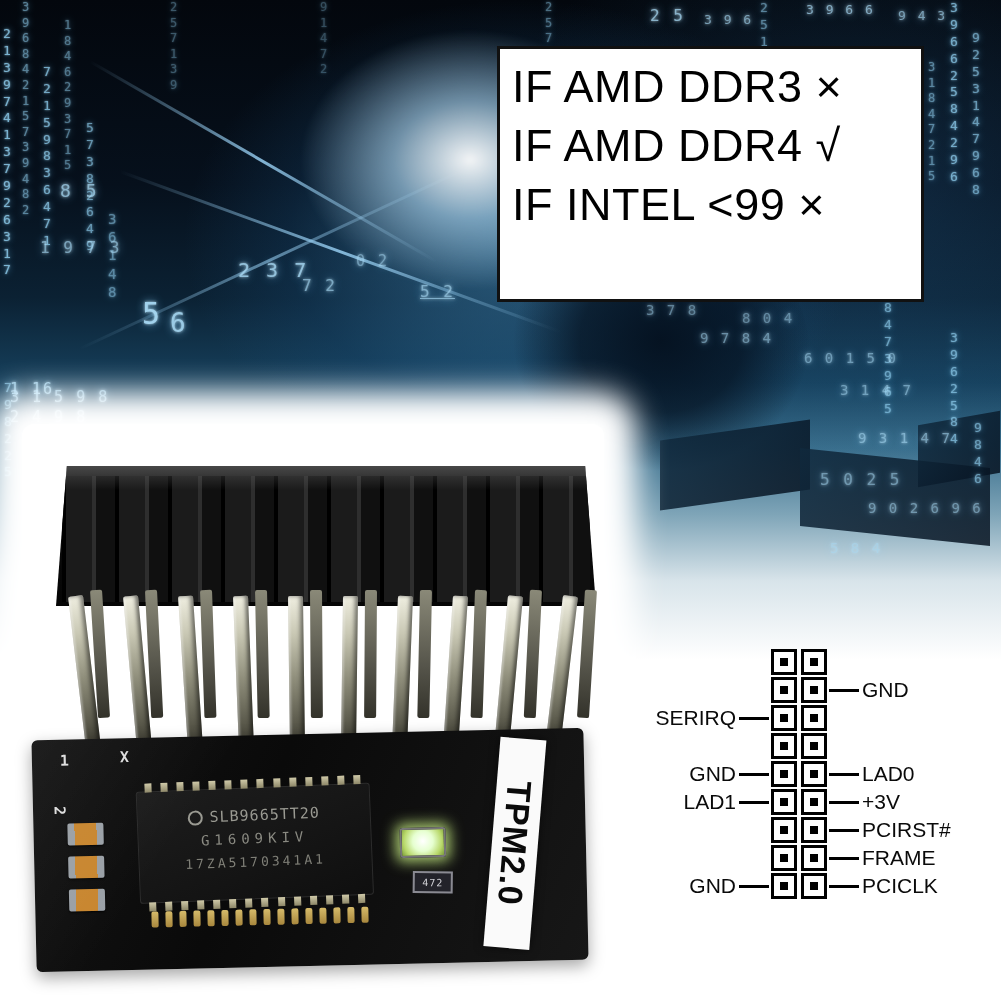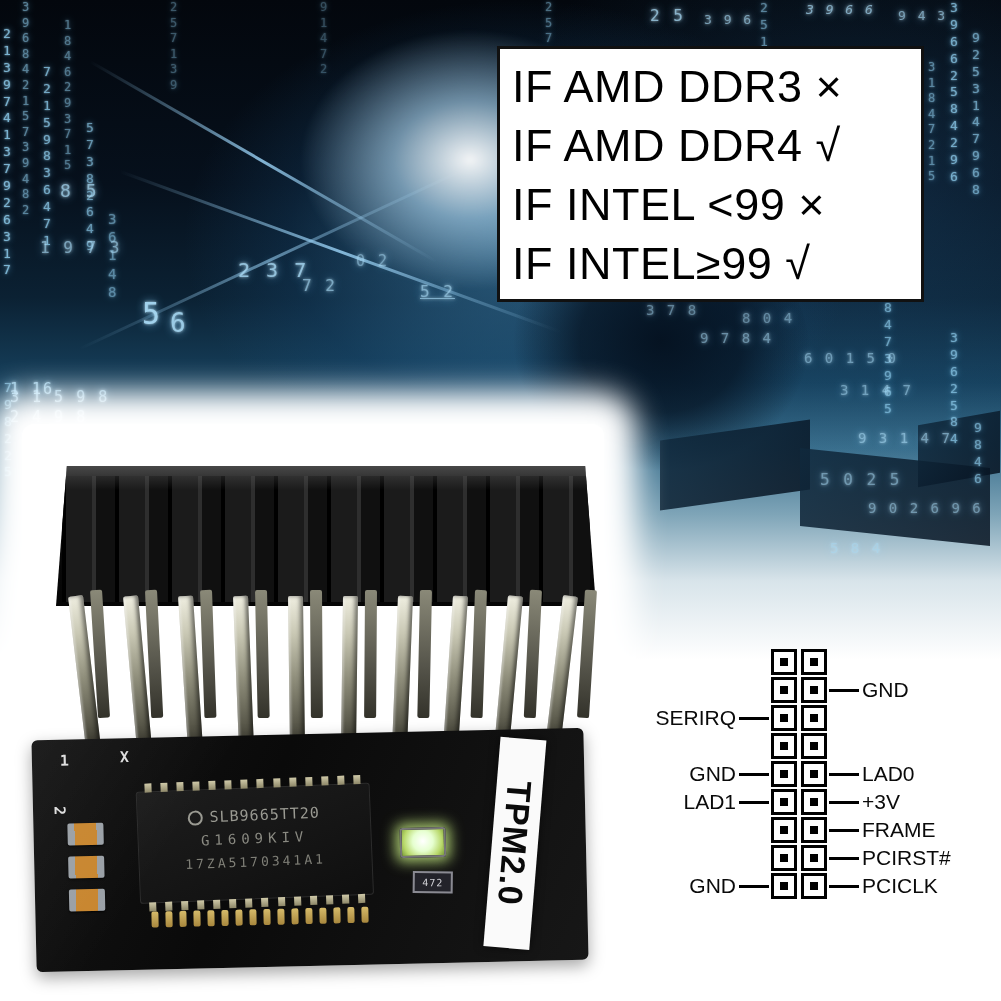--- a/index.html
+++ b/index.html
@@ -264,42 +264,41 @@
         <div class="digit-scatter" style="left: 302px; top: 276px; font-size: 16px; opacity: 0.7;">7 2</div>
         <div class="digit-scatter" style="left: 356px; top: 252px; font-size: 15px; opacity: 0.6;">0 2</div>
         <div class="digit-scatter" style="left: 420px; top: 282px; font-size: 16px; opacity: 0.7; text-decoration: underline;">5 2</div>
         <div class="digit-scatter" style="left: 60px; top: 180px; font-size: 18px; opacity: 0.8;">8 5</div>
         <div class="digit-scatter" style="left: 40px; top: 238px; font-size: 16px; opacity: 0.7;">1 9 7 3</div>
         <div class="digit-scatter" style="left: 10px; top: 380px; font-size: 15px; opacity: 0.85;">1 16</div>
         <div class="digit-scatter" style="left: 10px; top: 388px; font-size: 15px; opacity: 0.8;">3 1 5 9 8</div>
         <div class="digit-scatter" style="left: 10px; top: 408px; font-size: 15px; opacity: 0.8;">2 4 9 8</div>
         <div class="digit-scatter" style="left: 650px; top: 6px; font-size: 16px; opacity: 0.8;">2 5</div>
         <div class="digit-scatter" style="left: 704px; top: 12px; font-size: 13px; opacity: 0.7;">3 9 6</div>
-        <div class="digit-scatter" style="left: 806px; top: 2px; font-size: 13px; opacity: 0.75; font-style: italic;">3 9 6 6</div>
+        <div class="digit-scatter" style="left: 806px; top: 2px; font-size: 13px; opacity: 0.75;">3 9 6 6</div>
         <div class="digit-scatter" style="left: 898px; top: 8px; font-size: 13px; opacity: 0.7;">9 4 3</div>
         <div class="digit-scatter" style="left: 586px; top: 268px; font-size: 15px; opacity: 0.6;">2 0</div>
         <div class="digit-scatter" style="left: 646px; top: 302px; font-size: 14px; opacity: 0.55;">3 7 8</div>
         <div class="digit-scatter" style="left: 700px; top: 330px; font-size: 14px; opacity: 0.6;">9 7 8 4</div>
         <div class="digit-scatter" style="left: 742px; top: 310px; font-size: 14px; opacity: 0.55;">8 0 4</div>
         <div class="digit-scatter" style="left: 804px; top: 350px; font-size: 14px; opacity: 0.6;">6 0 1 5 0</div>
         <div class="digit-scatter" style="left: 840px; top: 382px; font-size: 14px; opacity: 0.6;">3 1 4 7</div>
         <div class="digit-scatter" style="left: 858px; top: 430px; font-size: 14px; opacity: 0.65;">9 3 1 4 7</div>
         <div class="digit-scatter" style="left: 820px; top: 470px; font-size: 16px; opacity: 0.6;">5 0 2 5</div>
         <div class="digit-scatter" style="left: 868px; top: 500px; font-size: 14px; opacity: 0.6;">9 0 2 6 9 6</div>
         <div class="digit-scatter" style="left: 830px; top: 540px; font-size: 14px; opacity: 0.55;">5 8 4</div>
       </div>
   </div>
 
   <div class="white-card"></div>
 
   <div class="compat-box">
     <div class="compat-line">IF AMD DDR3 ×</div>
     <div class="compat-line">IF AMD DDR4 √</div>
     <div class="compat-line">IF INTEL &lt;99 ×</div>
-    <div class="compat-line">IF INTEL≥99 √</div>
   </div>
 
   <div class="module">
     <div class="header-block"></div>
     <div class="pins">
       <div id="pins-back">
           <div class="pin back" style="left: 34px; transform: rotate(-3.6deg);"></div>
           <div class="pin back" style="left: 89px; transform: rotate(-2.8deg);"></div>
           <div class="pin back" style="left: 144px; transform: rotate(-2deg);"></div>
           <div class="pin back" style="left: 199px; transform: rotate(-1.2deg);"></div>
@@ -448,31 +447,31 @@
         <div class="psq"></div>
         <div class="pline"></div>
         <div class="plabel right">+3V</div>
       </div>
       <div class="pinout-row">
         <div class="plabel left"></div>
         <div class="pline hide"></div>
         <div class="psq"></div>
         <div class="psq"></div>
         <div class="pline"></div>
+        <div class="plabel right">PCIRST#</div>
+      </div>
+      <div class="pinout-row">
+        <div class="plabel left"></div>
+        <div class="pline hide"></div>
+        <div class="psq"></div>
+        <div class="psq"></div>
+        <div class="pline"></div>
         <div class="plabel right">FRAME</div>
       </div>
       <div class="pinout-row">
-        <div class="plabel left"></div>
-        <div class="pline hide"></div>
-        <div class="psq"></div>
-        <div class="psq"></div>
-        <div class="pline"></div>
-        <div class="plabel right">PCIRST#</div>
-      </div>
-      <div class="pinout-row">
         <div class="plabel left">GND</div>
         <div class="pline"></div>
         <div class="psq"></div>
         <div class="psq"></div>
         <div class="pline"></div>
         <div class="plabel right">PCICLK</div>
       </div>
     </div>
 
 </div>

